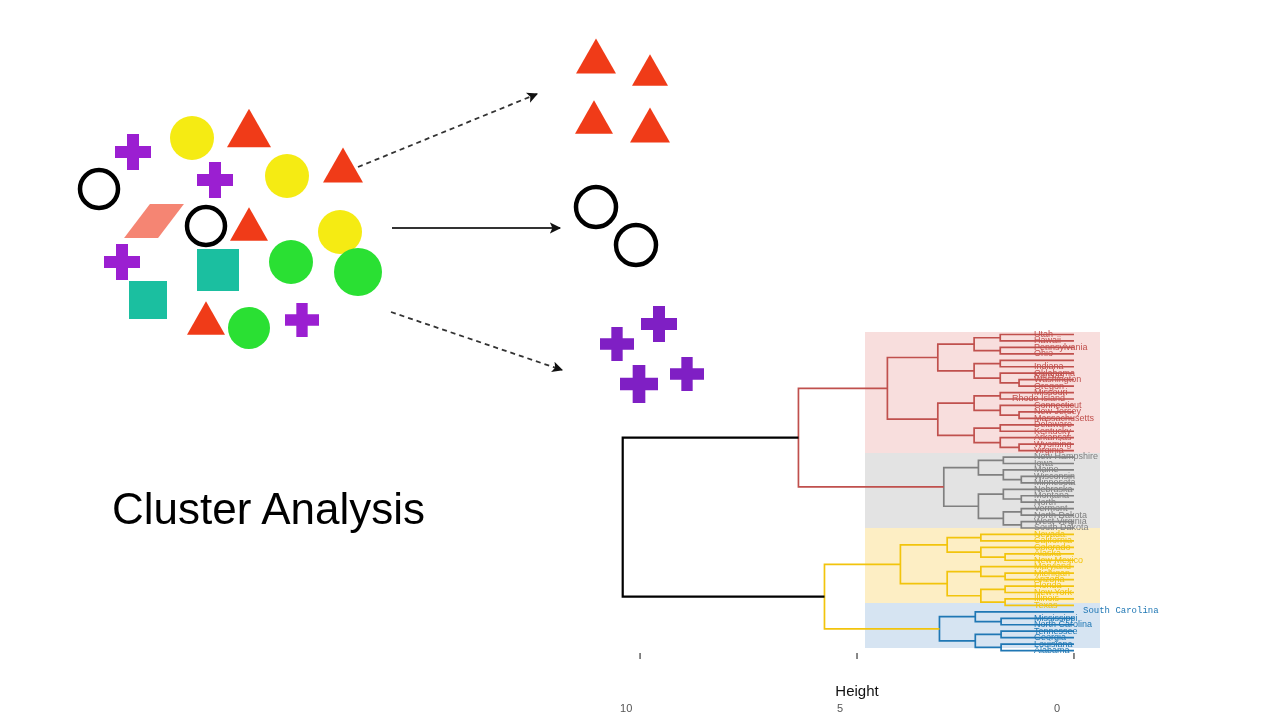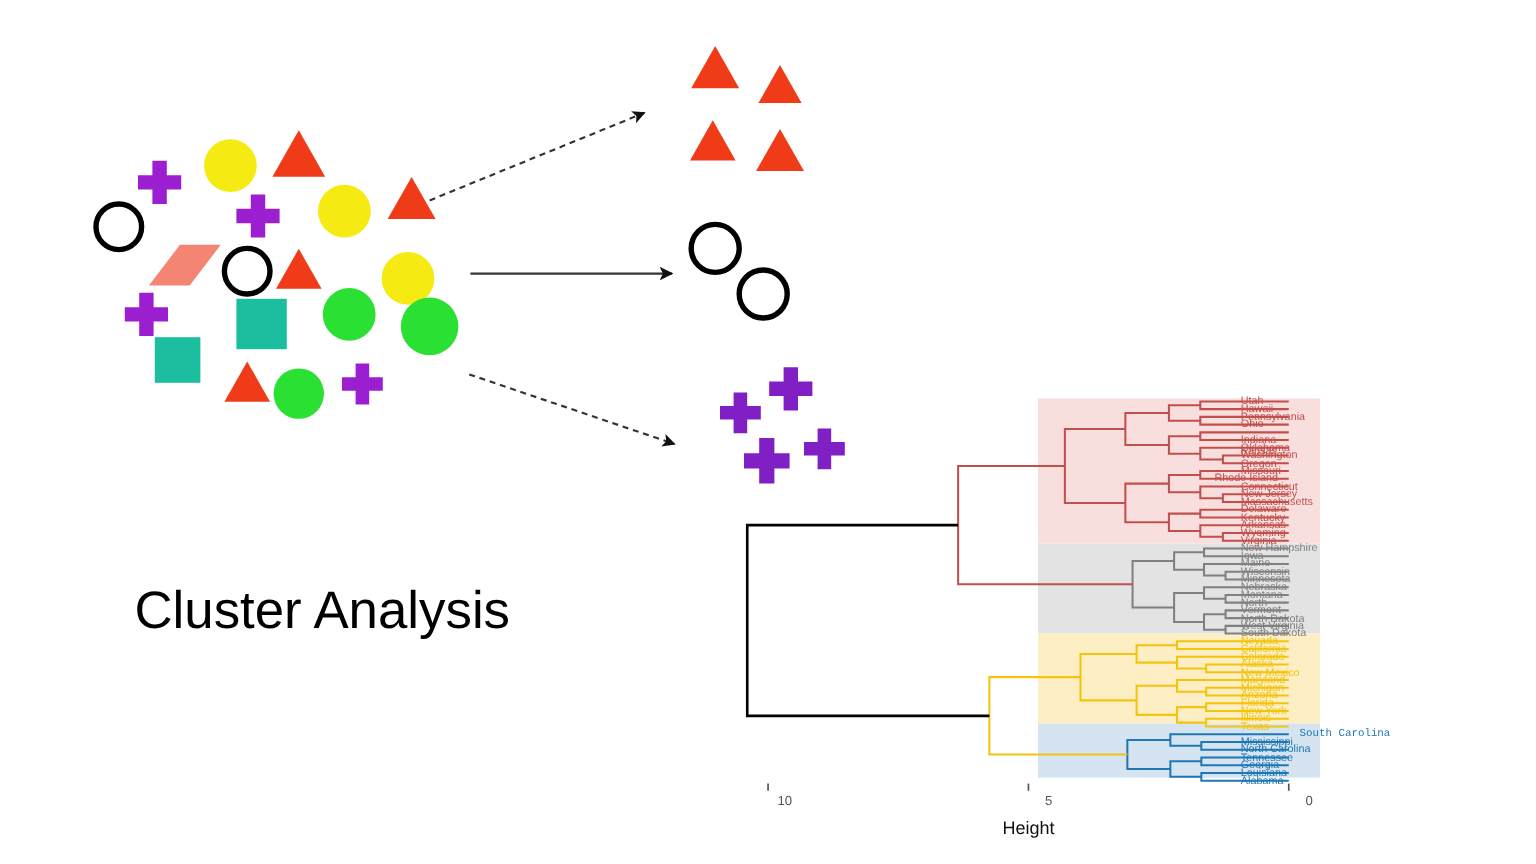--- a/index.html
+++ b/index.html
@@ -13,21 +13,21 @@
   }
   .layer{position:absolute;left:0;top:0;width:1280px;height:720px;}
   #dendro-labels{position:absolute;left:0;top:0;width:1280px;height:707px;pointer-events:none;}
   .leaf-label{
     position:absolute;
     font-family:"Liberation Sans",sans-serif;
     font-size:9px;line-height:9px;white-space:nowrap;
   }
   .axis-tick-label{
     position:absolute;font-family:"Liberation Sans",sans-serif;
-    font-size:11px;color:#555555;white-space:nowrap;text-align:right;
+    font-size:11px;color:#555555;white-space:nowrap;text-align:left;margin-top:40px;
   }
   #axis-title{
     position:absolute;font-family:"Liberation Sans",sans-serif;
     font-size:15px;color:#111111;white-space:nowrap;
   }
 </style>
 </head>
 <body>
 
 <div id="slide">

